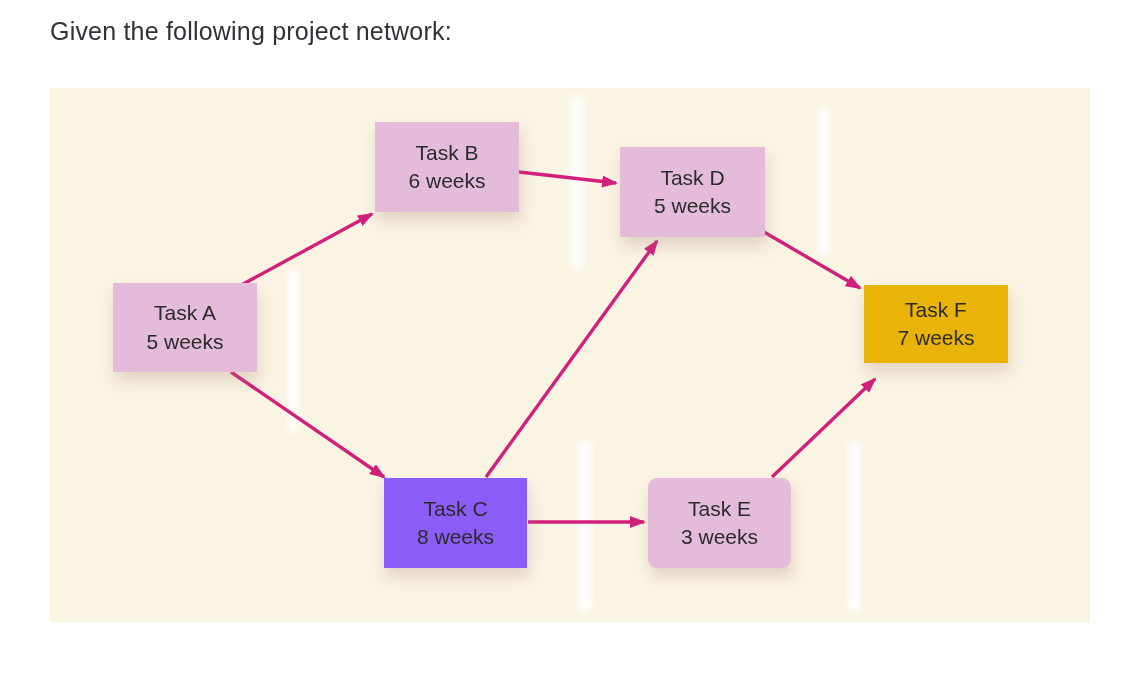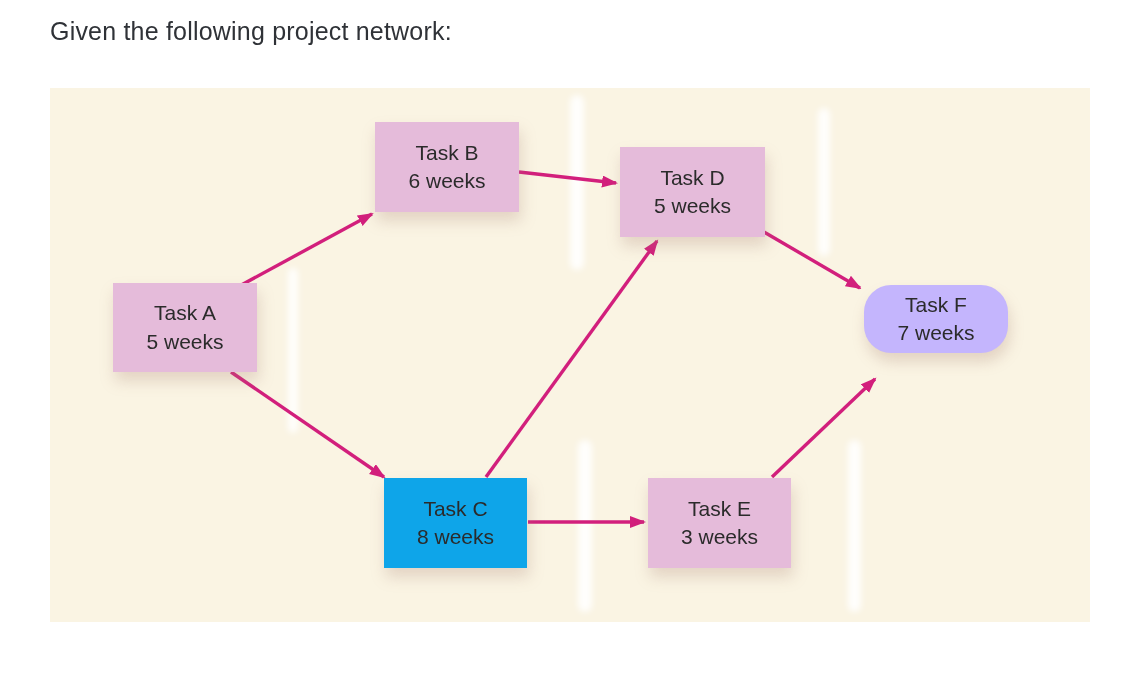--- a/index.html
+++ b/index.html
@@ -88,30 +88,30 @@
 
   <div id="nodes-layer">
       <div class="task-node" style="left: 40px; top: 195px; width: 144px; height: 89px; background: rgb(229, 187, 218); color: rgb(43, 43, 43); margin-left: 23px;">
         <span class="task-label">Task A</span>
         <span class="task-duration">5 weeks</span>
       </div>
       <div class="task-node" style="left: 325px; top: 34px; width: 144px; height: 90px; background: rgb(229, 187, 218); color: rgb(43, 43, 43);">
         <span class="task-label">Task B</span>
         <span class="task-duration">6 weeks</span>
       </div>
-      <div class="task-node" style="left: 334px; top: 390px; width: 143px; height: 90px; background: #0ea5e9; color: rgb(43, 43, 43);">
+      <div class="task-node" style="left: 334px; top: 390px; width: 143px; height: 90px; background: #8b5cf6; color: rgb(43, 43, 43);">
         <span class="task-label">Task C</span>
         <span class="task-duration">8 weeks</span>
       </div>
       <div class="task-node" style="left: 570px; top: 59px; width: 145px; height: 90px; background: rgb(229, 187, 218); color: rgb(43, 43, 43);">
         <span class="task-label">Task D</span>
         <span class="task-duration">5 weeks</span>
       </div>
-      <div class="task-node" style="left: 598px; top: 390px; width: 143px; height: 90px; background: rgb(229, 187, 218); color: rgb(43, 43, 43);">
+      <div class="task-node" style="left: 598px; top: 390px; width: 143px; height: 90px; background: rgb(229, 187, 218); color: rgb(43, 43, 43); border-radius: 9px;">
         <span class="task-label">Task E</span>
         <span class="task-duration">3 weeks</span>
       </div>
-      <div class="task-node" style="left: 814px; top: 197px; width: 144px; height: 68px; background: #c4b5fd; color: rgb(43, 43, 43); border-radius: 27px;">
+      <div class="task-node" style="left: 814px; top: 197px; width: 144px; height: 78px; background: #eab308; color: rgb(43, 43, 43);">
         <span class="task-label">Task F</span>
         <span class="task-duration">7 weeks</span>
       </div>
     </div>
 </div>
 
 </body></html>

